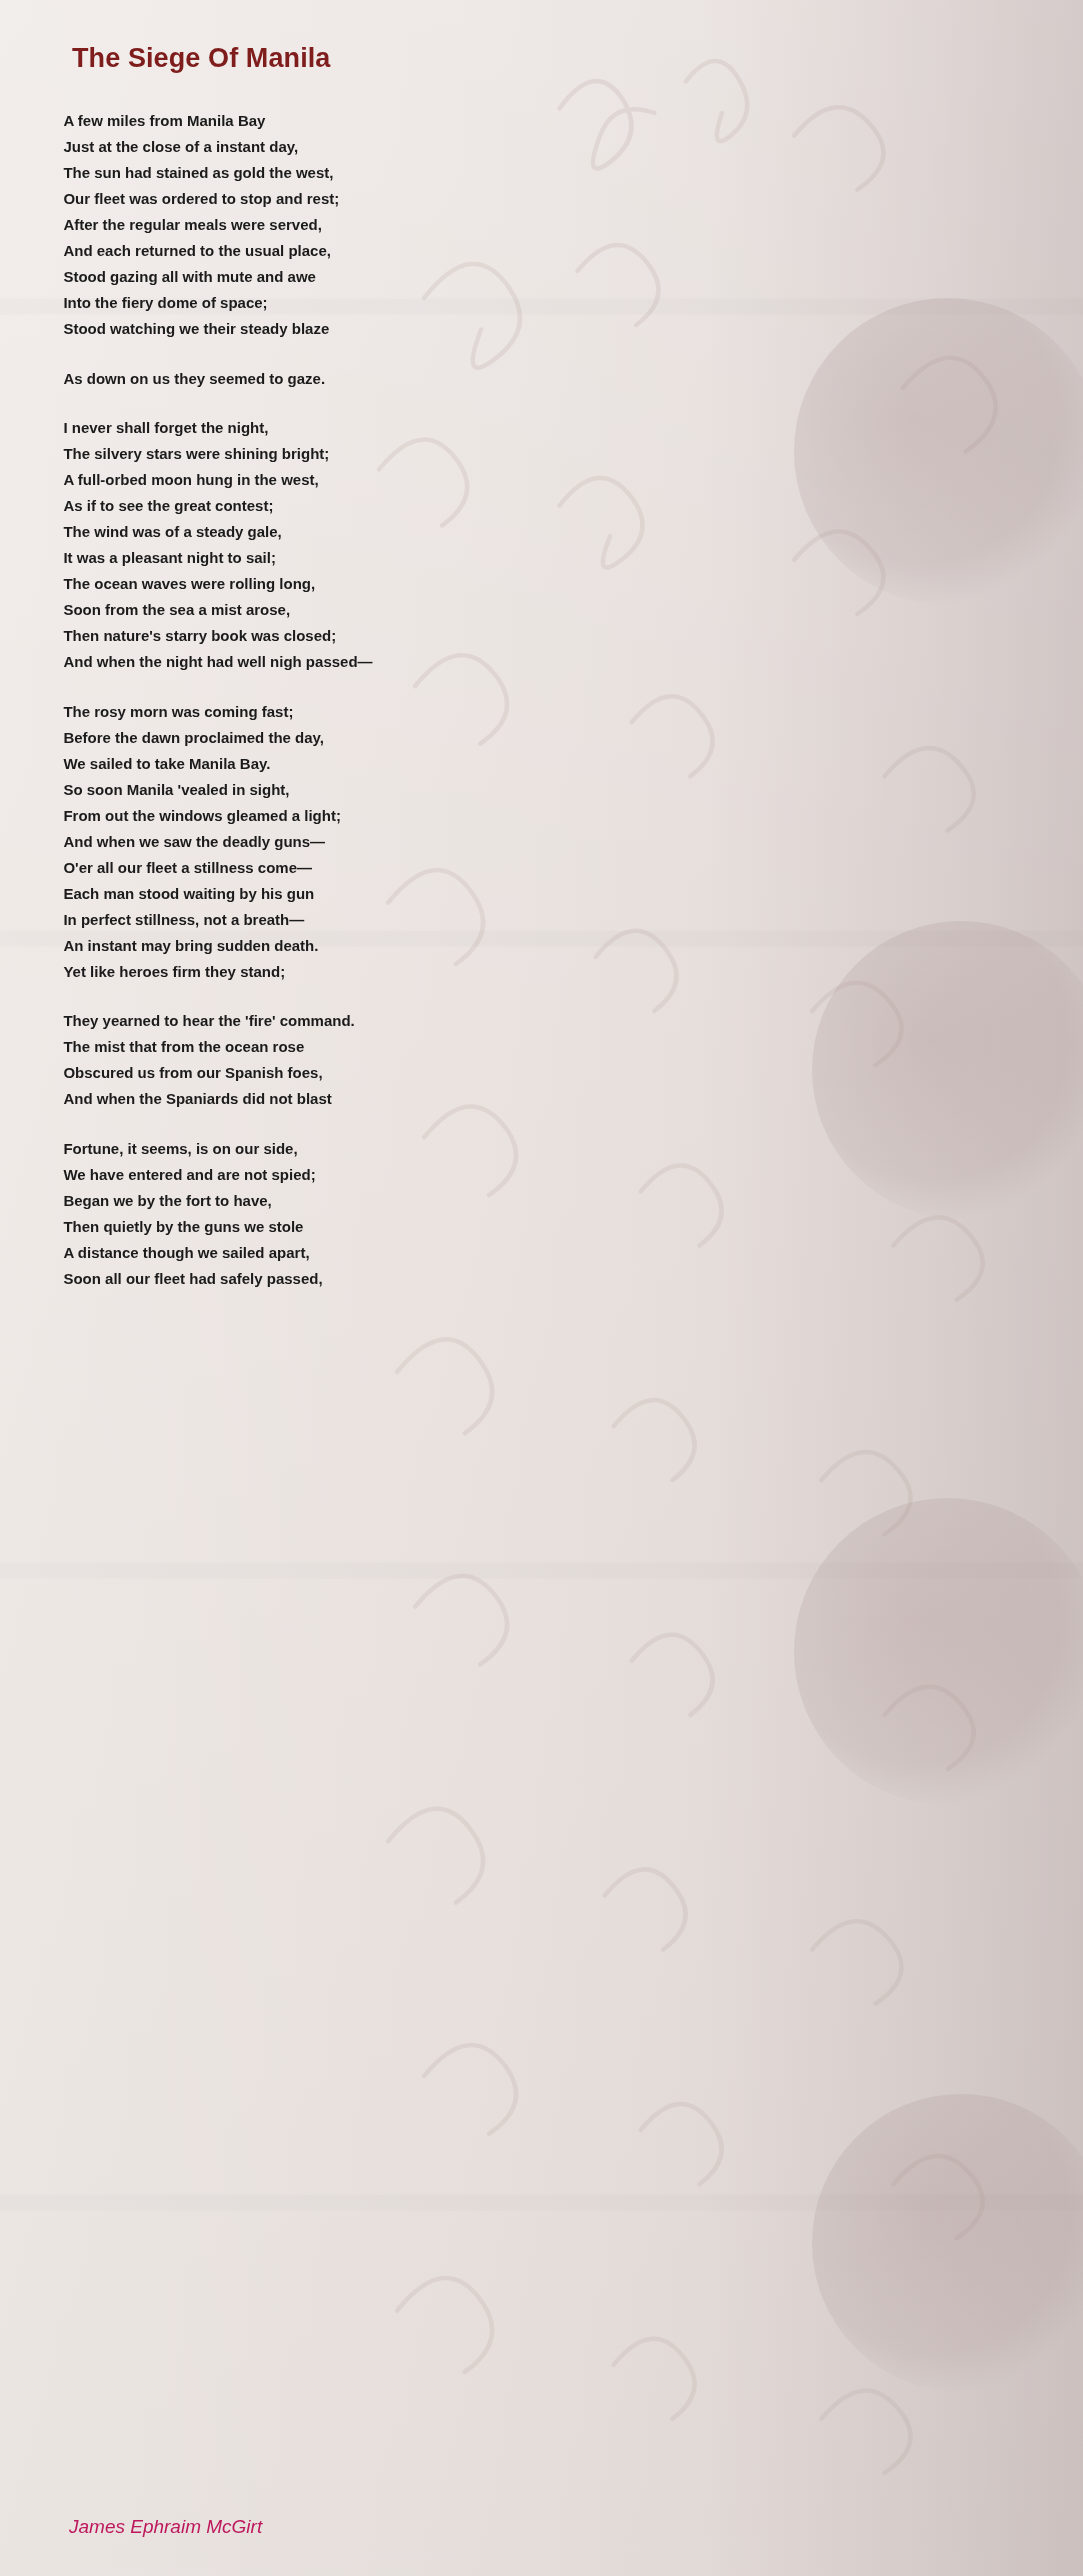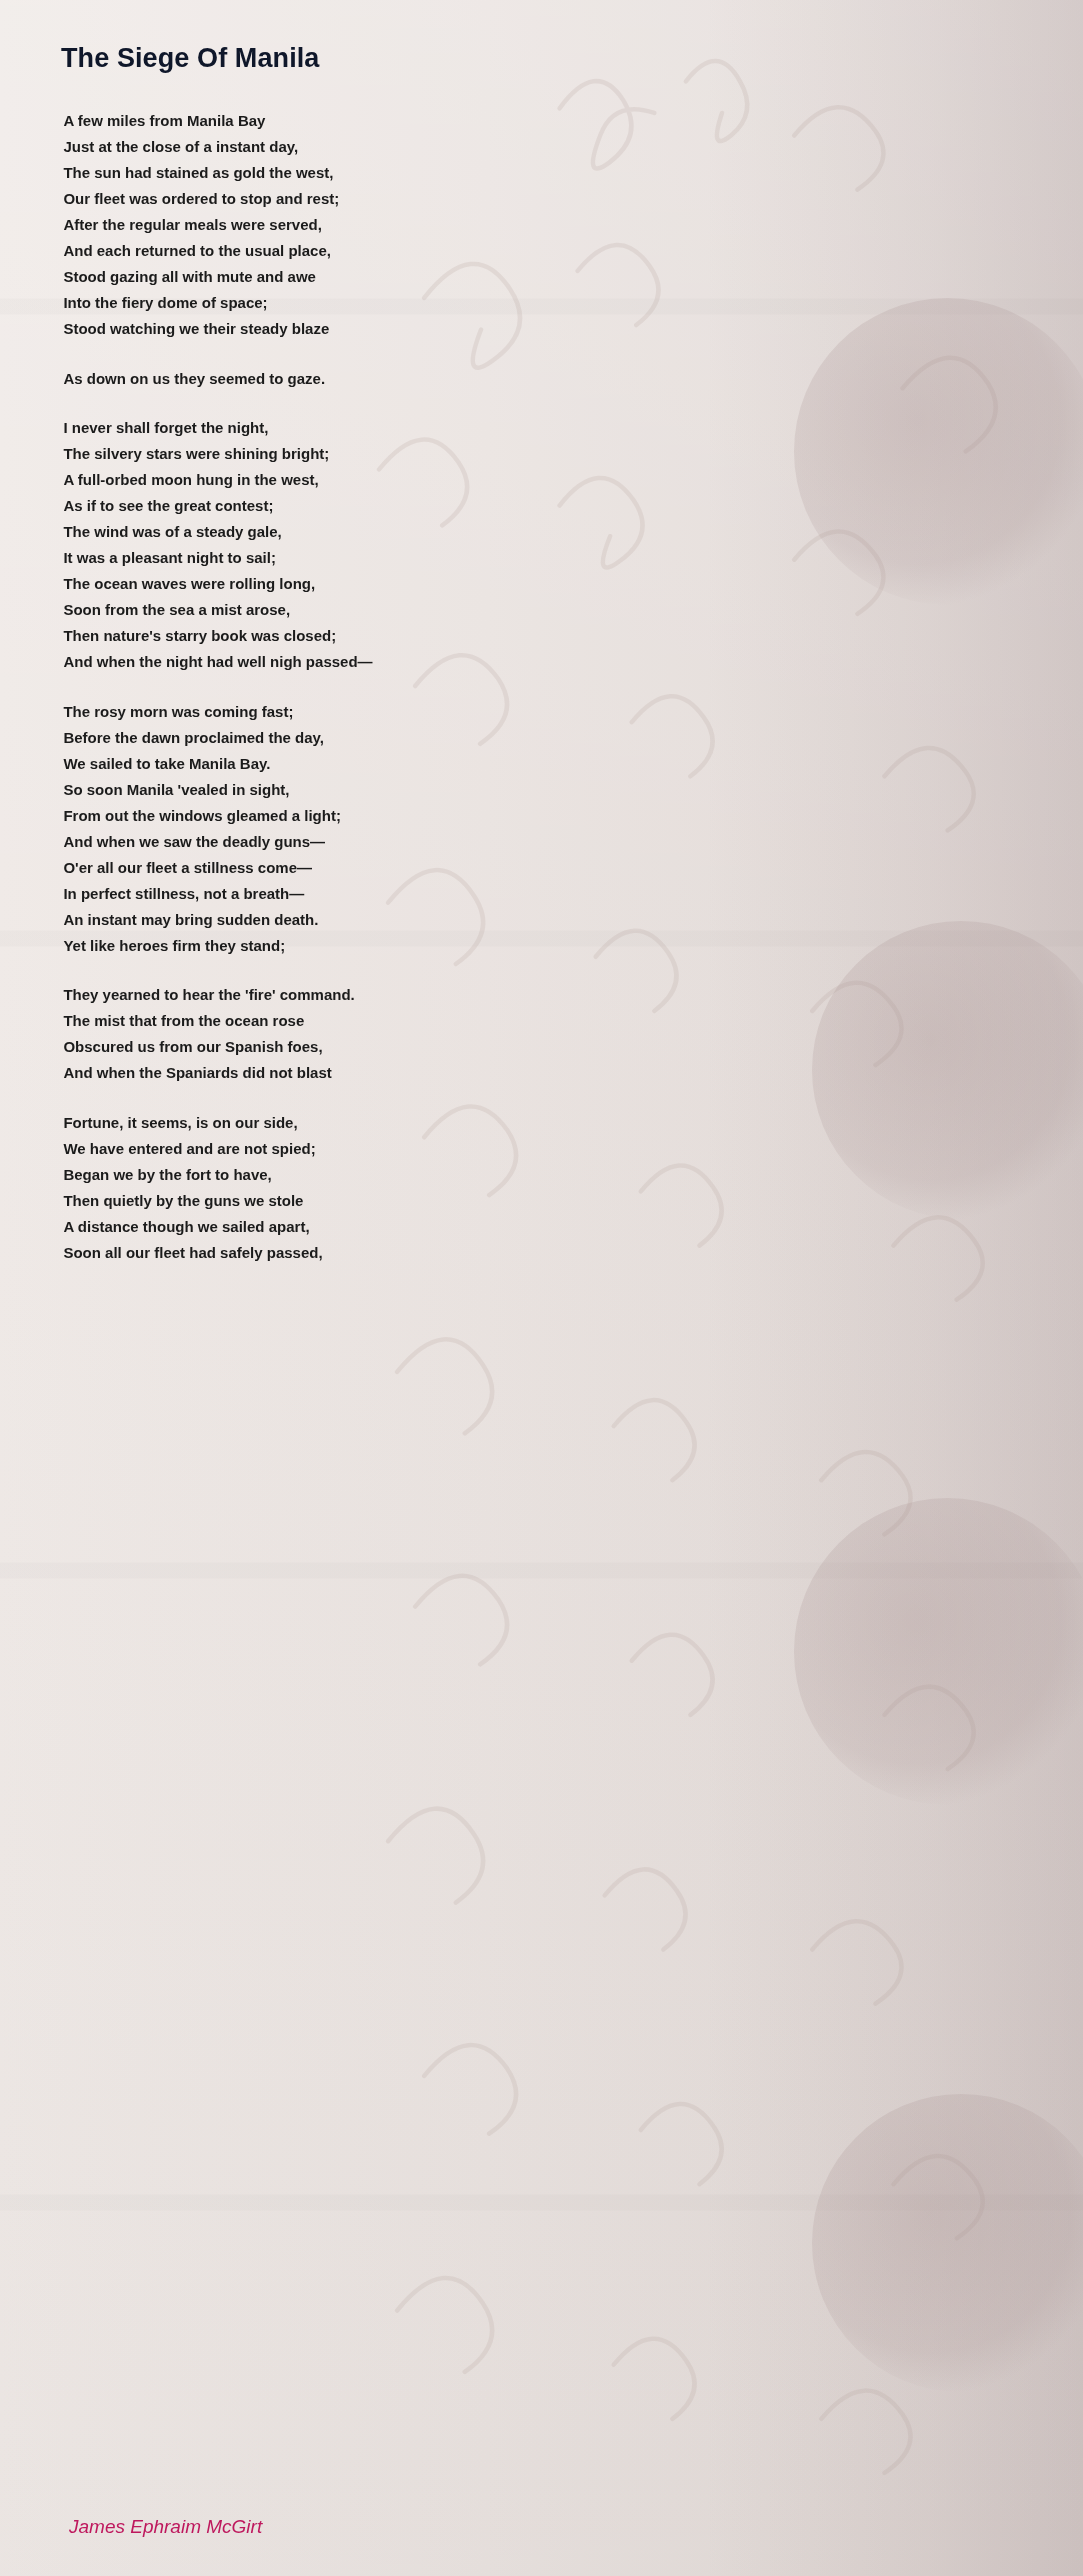--- a/index.html
+++ b/index.html
@@ -73,23 +73,23 @@
   .sheet {
     position: absolute;
     inset: 0;
     padding: 43px 54px 36px 58px;
     box-sizing: border-box;
   }
 
   .poem-title {
     font-size: 27px;
     font-weight: bold;
-    color: #0f172a;
+    color: #7f1d1d;
     letter-spacing: 0.1px;
-    margin: 0 0 34px 3px;
+    margin: 0 0 34px 14px;
   }
 
   .stanza {
     margin: 0 0 23.5px 5.4px;
   }
   .line {
     font-size: 15px;
     line-height: 26px;
     color: #1b1b1b;
     font-weight: bold;
@@ -187,20 +187,21 @@
         <div class="line">And when the night had well nigh passed—</div>
       </div>
       <div class="stanza">
         <div class="line">The rosy morn was coming fast;</div>
         <div class="line">Before the dawn proclaimed the day,</div>
         <div class="line">We sailed to take Manila Bay.</div>
         <div class="line">So soon Manila 'vealed in sight,</div>
         <div class="line">From out the windows gleamed a light;</div>
         <div class="line">And when we saw the deadly guns—</div>
         <div class="line">O'er all our fleet a stillness come—</div>
+        <div class="line">Each man stood waiting by his gun</div>
         <div class="line">In perfect stillness, not a breath—</div>
         <div class="line">An instant may bring sudden death.</div>
         <div class="line">Yet like heroes firm they stand;</div>
       </div>
       <div class="stanza">
         <div class="line">They yearned to hear the 'fire' command.</div>
         <div class="line">The mist that from the ocean rose</div>
         <div class="line">Obscured us from our Spanish foes,</div>
         <div class="line">And when the Spaniards did not blast</div>
       </div>

